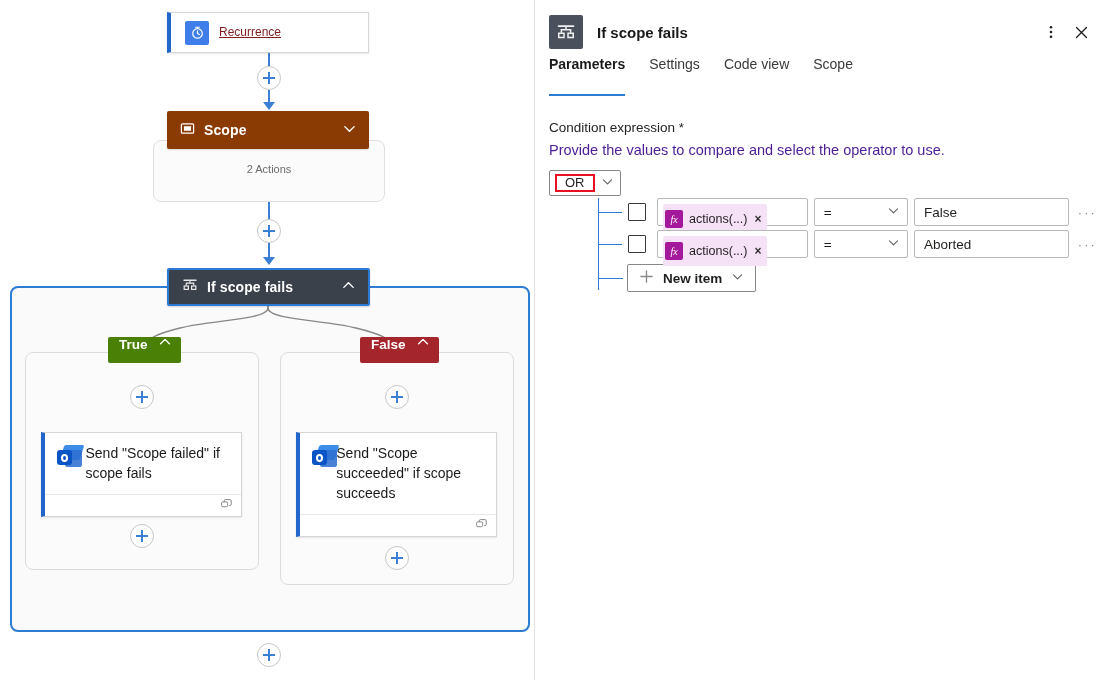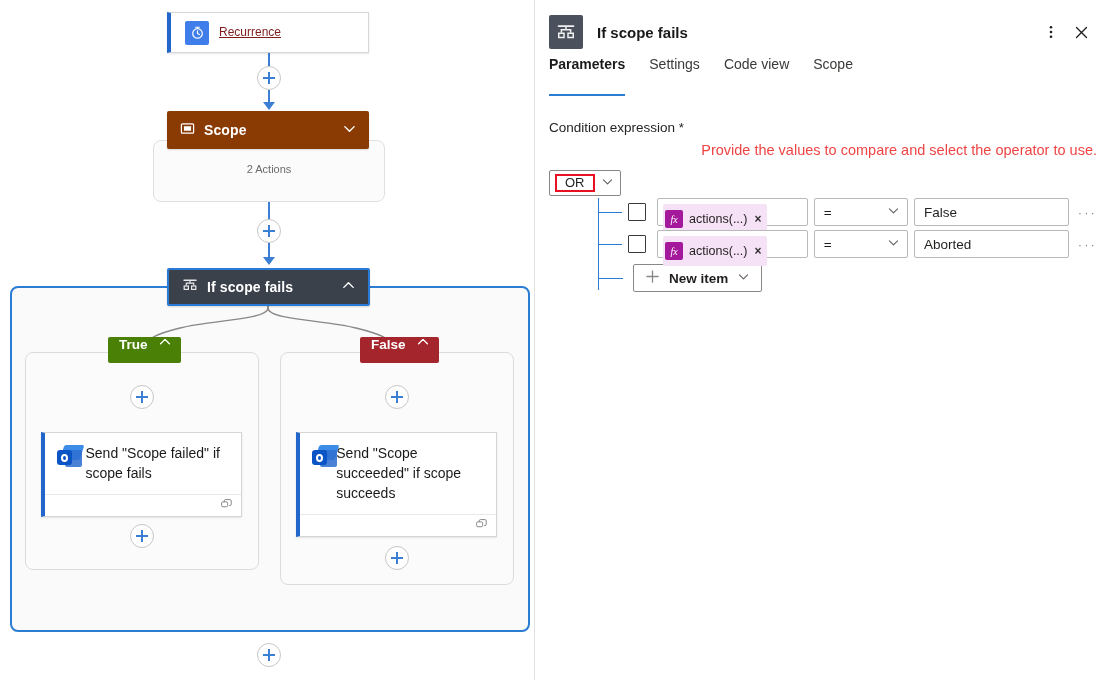--- a/index.html
+++ b/index.html
@@ -231,21 +231,21 @@
   .tab.active { font-weight: bold; color: #1b1a19; }
   .tab.active::after {
     content: ""; position: absolute;
     left: 0; right: 12px; bottom: 0;
     height: 2.5px; background: #2b7cd3;
   }
 
   .panel-body { padding: 24px 13px 0 13px; }
   .field-label { font-size: 13.5px; color: #242424; }
   .field-label .req { color: #242424; }
-  .field-desc { font-size: 14.5px; color: #ef4444; margin-top: 7px; text-align: right; }
+  .field-desc { font-size: 14.5px; color: #4c1d95; margin-top: 7px; }
 
   
   .or-select {
     margin-top: 12px;
     width: 72px; height: 26px;
     border: 1px solid #8a8886;
     border-radius: 2px;
     background: #fff;
     display: flex; align-items: center;
     padding: 0 6px 0 5px;
@@ -345,21 +345,21 @@
     margin-left: 9px;
     width: 20px; height: 24px;
     display: flex; align-items: center; justify-content: center;
     cursor: pointer;
     color: #8a8886;
     letter-spacing: 2px;
     font-size: 13px;
   }
   .newitem-wrap { display: flex; align-items: center; margin-top: 6px; }
   .newitem-btn {
-    margin-left: 10px;
+    margin-left: 4px;
     height: 28px;
     border: 1px solid #8a8886;
     border-radius: 2px;
     background: #fff;
     display: flex; align-items: center;
     padding: 0 11px 0 11px;
     cursor: pointer;
     gap: 9px;
   }
   .newitem-btn .label { font-size: 13.5px; color: #201f1e; font-weight: bold; }

